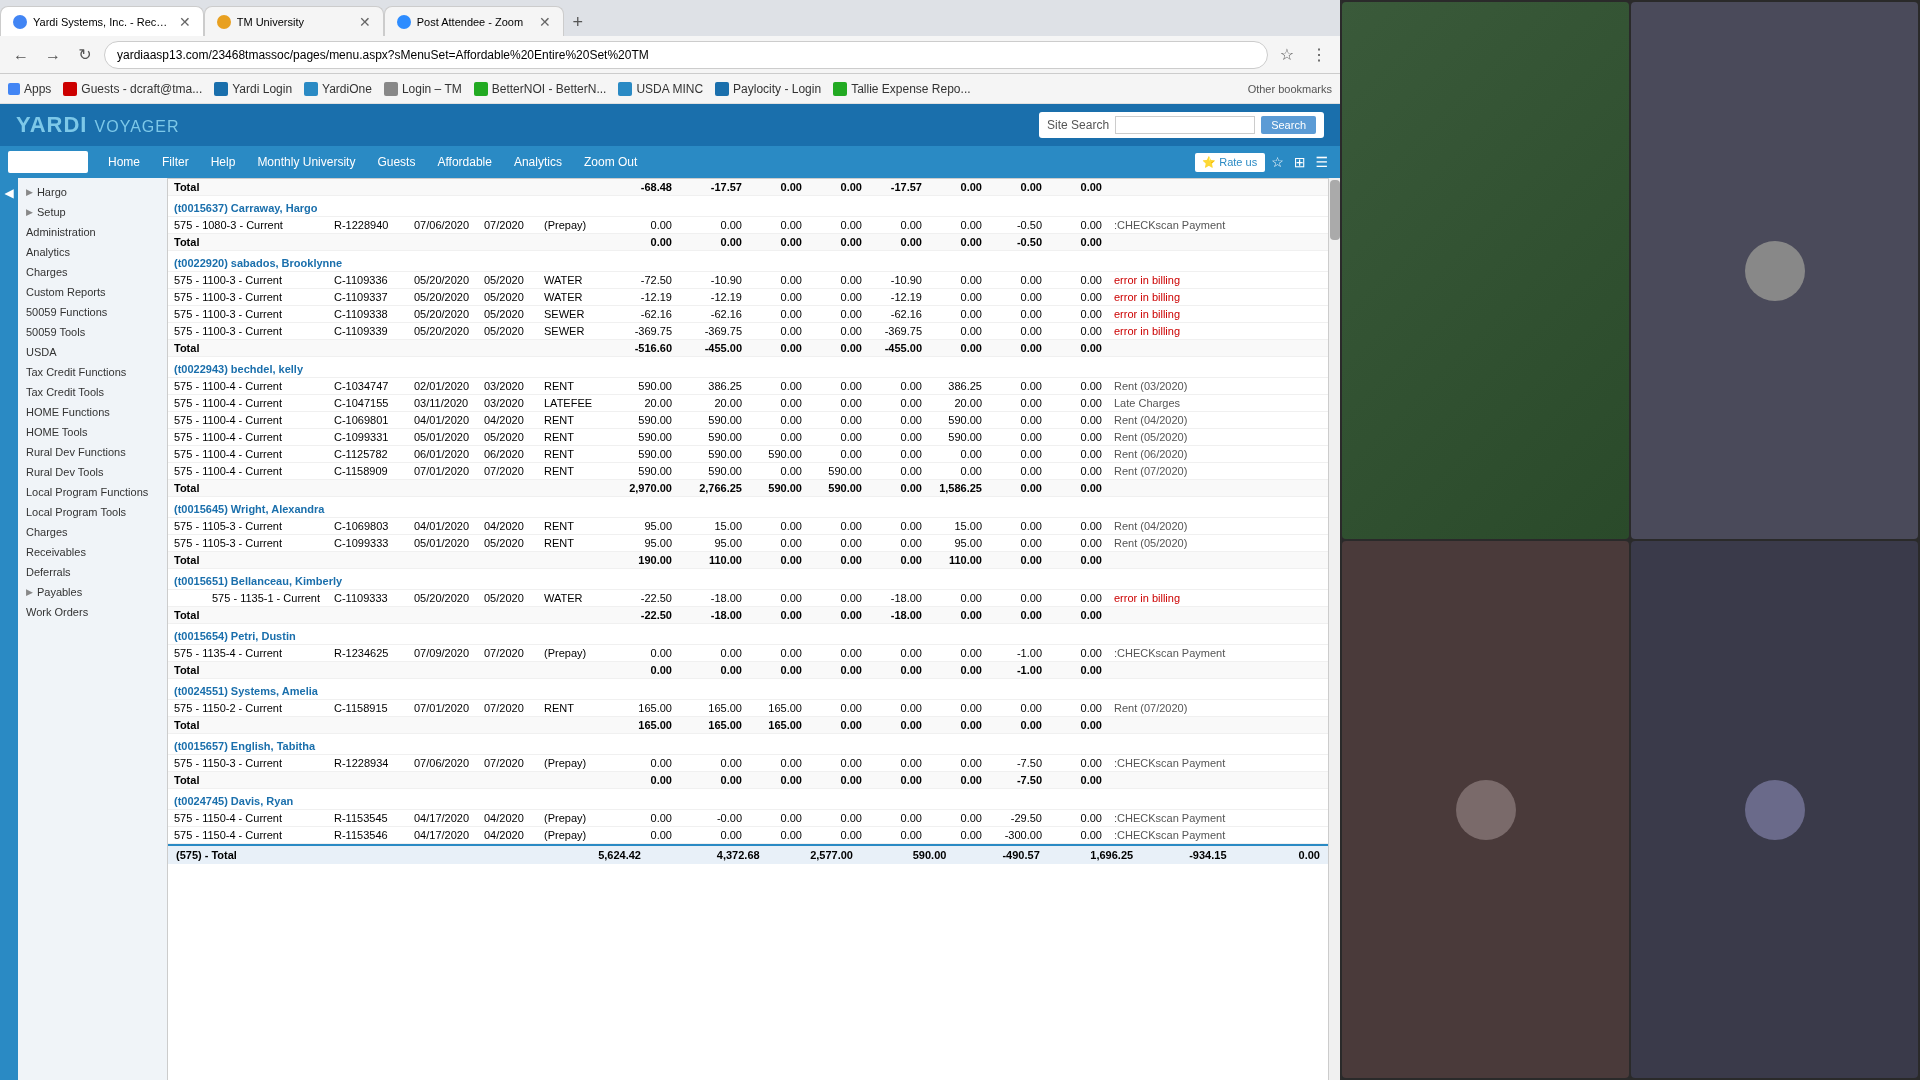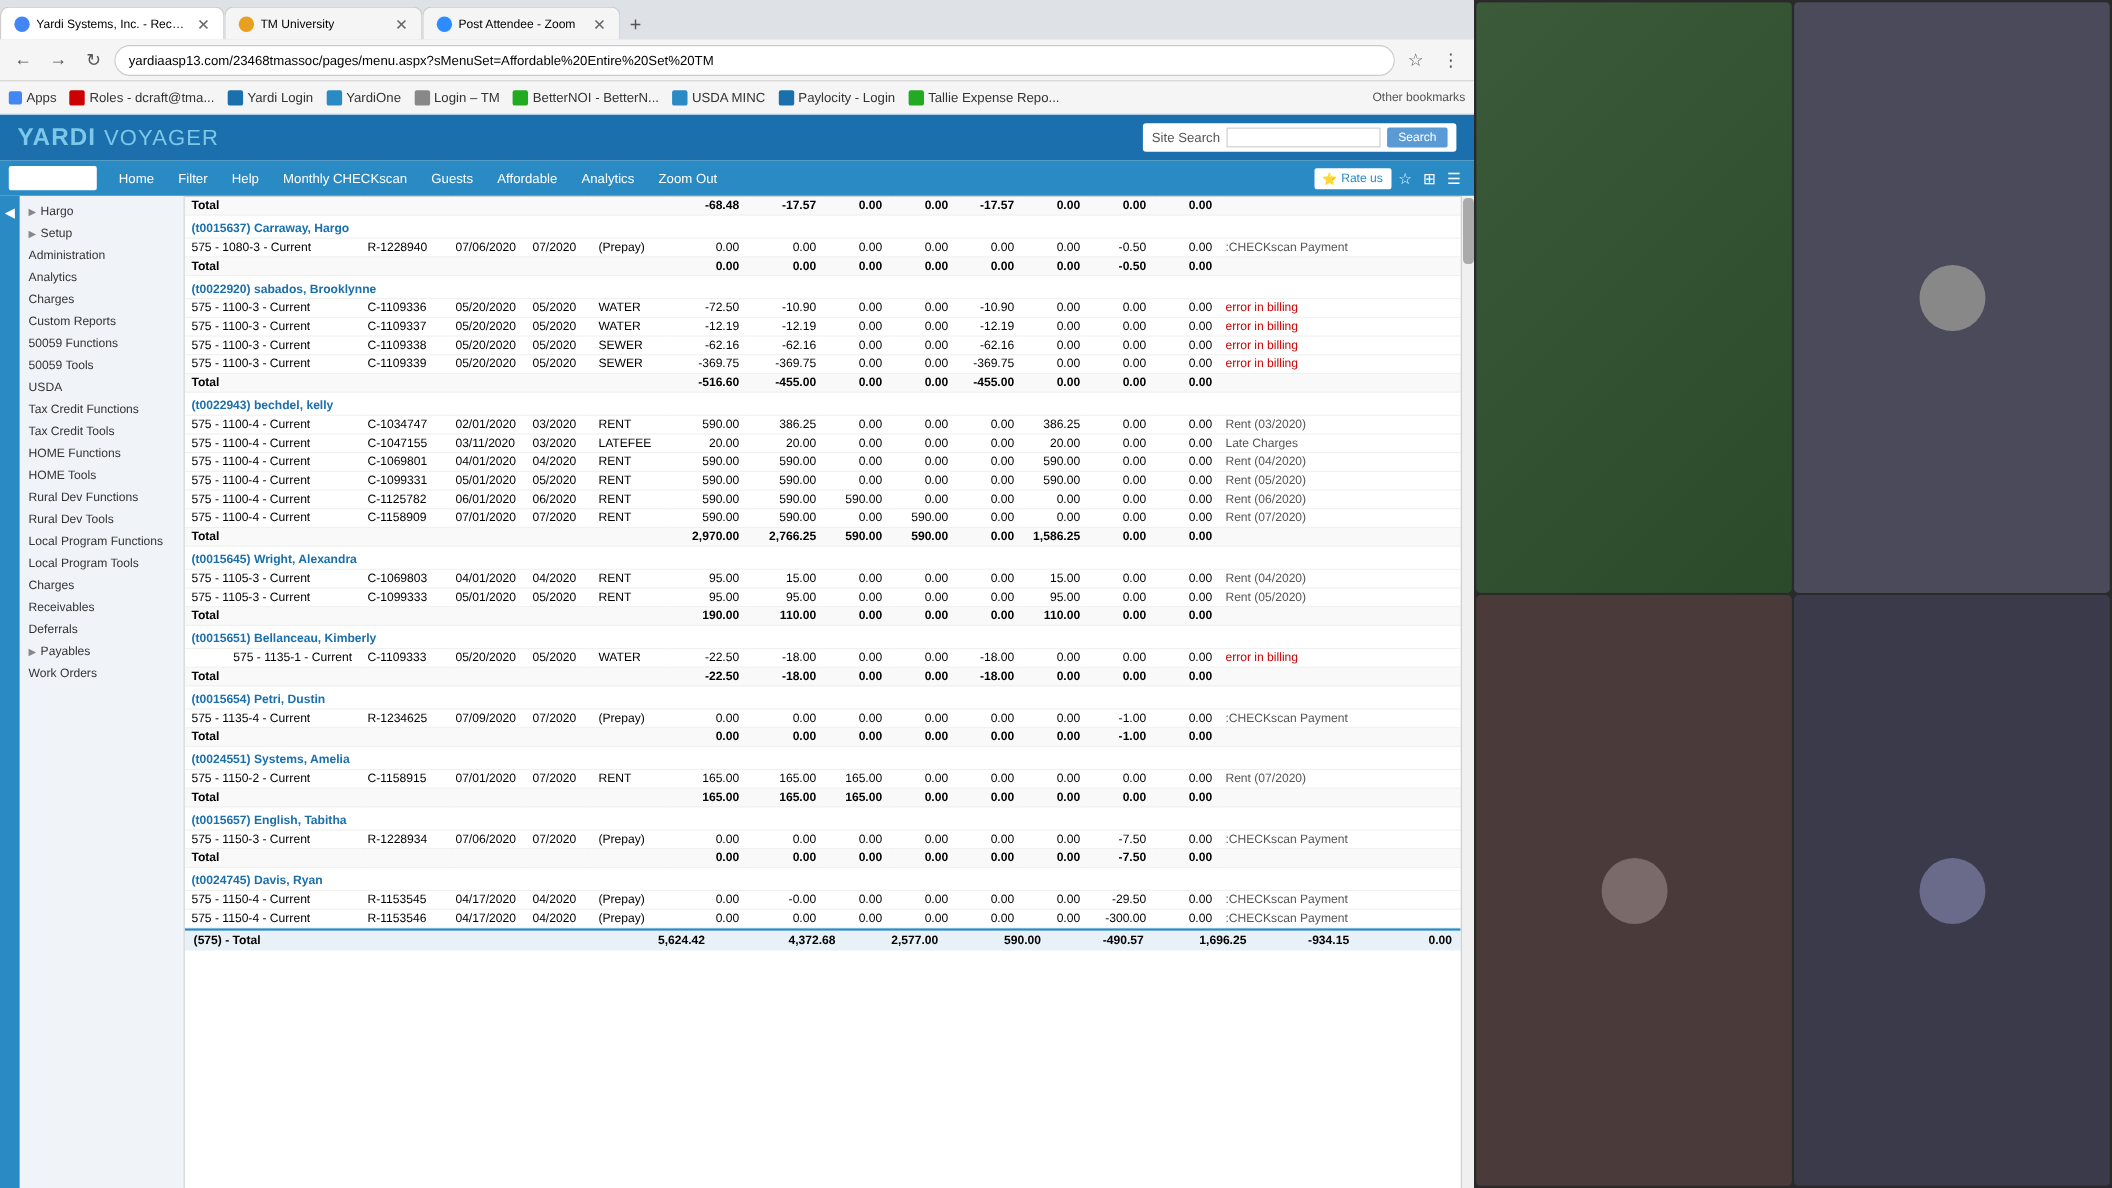--- a/index.html
+++ b/index.html
@@ -92,21 +92,21 @@
     <button class="browser-action-btn">⋮</button>
   </div>
 
   <div class="bookmarks-bar">
     <div class="bookmark-item">
       <div class="bookmark-icon" style="background:#4285f4;width:12px;height:12px;border-radius:2px;"></div>
       <span>Apps</span>
     </div>
     <div class="bookmark-item">
       <div class="bookmark-icon" style="background:#cc0000;"></div>
-      <span>Roles - dcraft@tma...</span>
+      <span>Guests - dcraft@tma...</span>
     </div>
     <div class="bookmark-item">
       <div class="bookmark-icon" style="background:#1a6fac;"></div>
       <span>Yardi Login</span>
     </div>
     <div class="bookmark-item">
       <div class="bookmark-icon" style="background:#2a8ac4;"></div>
       <span>YardiOne</span>
     </div>
     <div class="bookmark-item">
@@ -130,35 +130,35 @@
       <span>Tallie Expense Repo...</span>
     </div>
     <span style="margin-left:auto;font-size:11px;color:#555;">Other bookmarks</span>
   </div>
 
   <div class="app-content">
 
     <div class="app-header">
       <div class="app-logo">
         <span>YARDI</span>
-        <span style="color:#7dc8e8;font-size:20px;font-weight:normal;">VOYAGER</span>
+        <span style="color:#7dc8e8;font-size:16px;font-weight:normal;">VOYAGER</span>
       </div>
       <div class="site-search-box">
         <span style="font-size:12px;color:#555;">Site Search</span>
         <input type="text" style="border: 1px solid rgb(204, 204, 204); padding: 2px 6px; font-size: 11px; width: 140px;">
         <button class="site-search-btn">Search</button>
       </div>
     </div>
 
     <div class="nav-bar">
       <input class="nav-search-box" type="text" style="">
       <span class="nav-item">Home</span>
       <span class="nav-item">Filter</span>
       <span class="nav-item">Help</span>
-      <span class="nav-item">Monthly CHECKscan</span>
+      <span class="nav-item">Monthly University</span>
       <span class="nav-item">Guests</span>
       <span class="nav-item">Affordable</span>
       <span class="nav-item">Analytics</span>
       <span class="nav-item">Zoom Out</span>
       <button class="rate-us-btn">
         <span>⭐</span>
         <span>Rate us</span>
       </button>
       <button class="nav-icon-btn">☆</button>
       <button class="nav-icon-btn">⊞</button>

